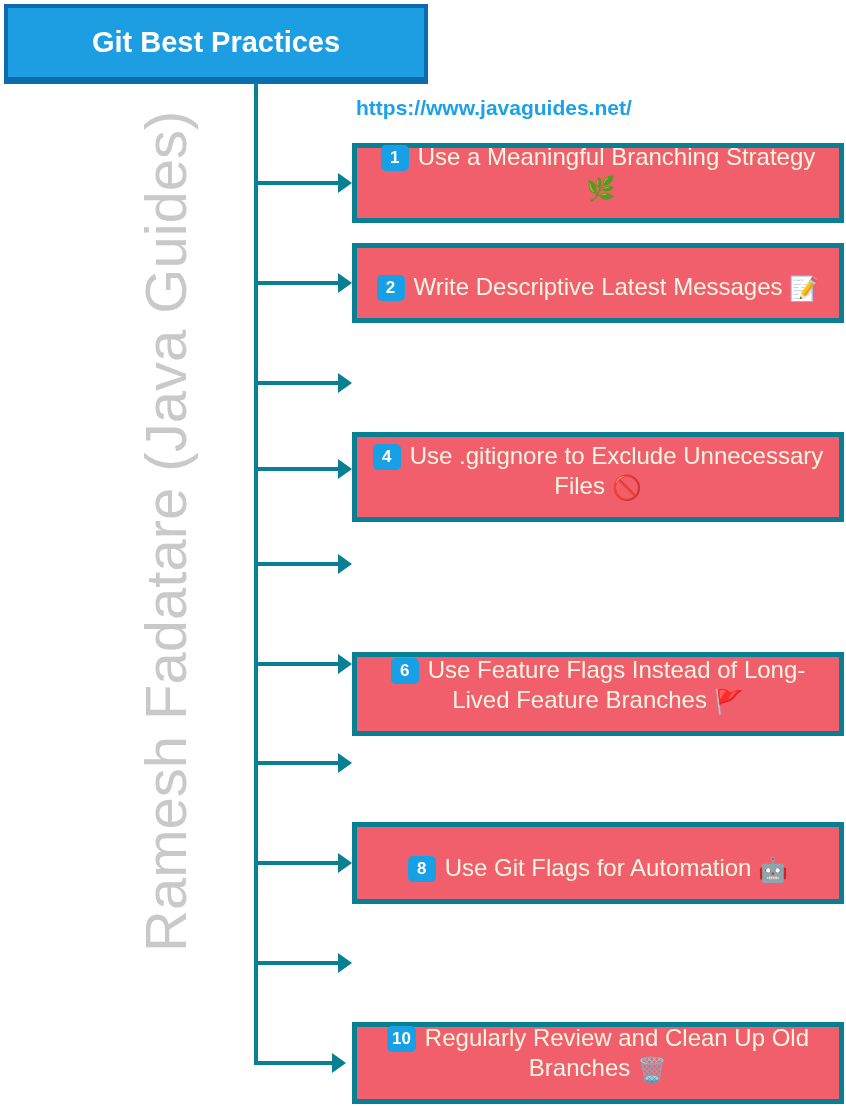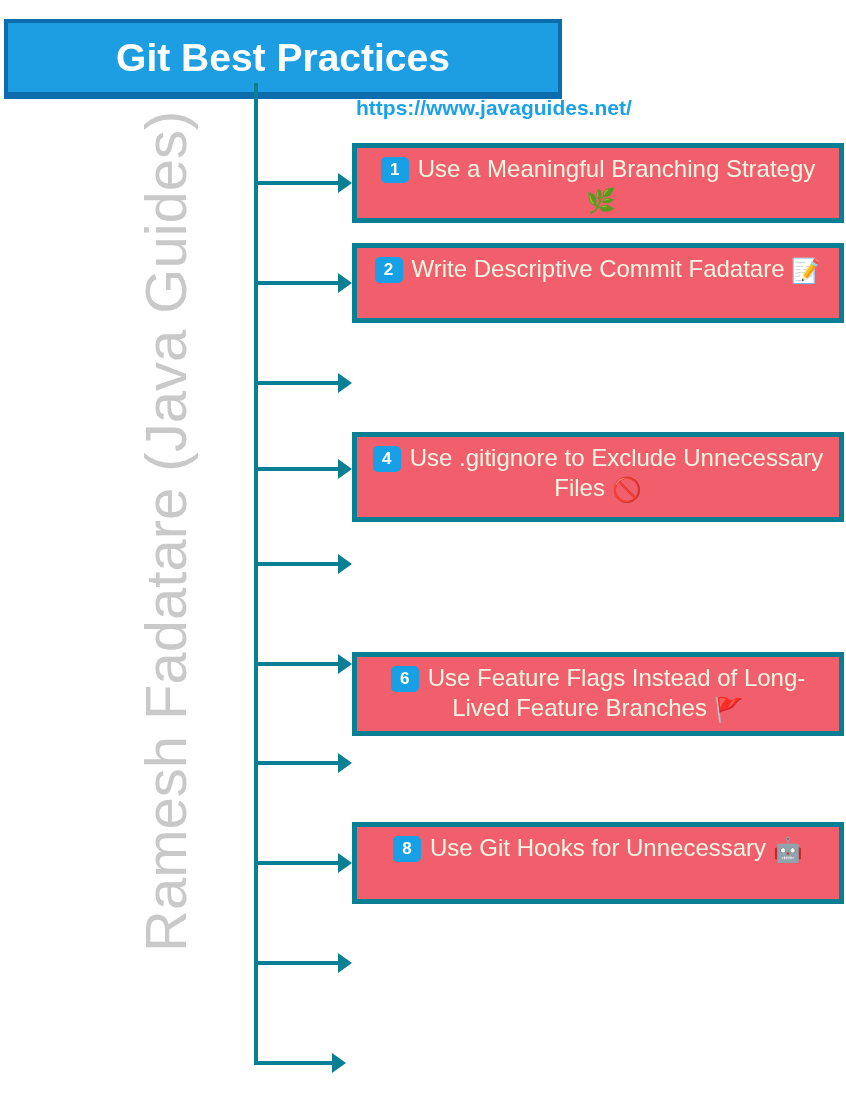--- a/index.html
+++ b/index.html
@@ -26,32 +26,32 @@
     white-space: nowrap;
     transform: rotate(-90deg);
     transform-origin: center center;
     user-select: none;
   }
 
   
   .header {
     position: absolute;
     left: 4px;
-    top: 19px;
-    width: 558px;
+    top: 4px;
+    width: 424px;
     height: 80px;
     box-sizing: border-box;
     background: #1d9de2;
     border: 4px solid #0d6cae;
     border-bottom-width: 7px;
     display: flex;
     align-items: center;
     justify-content: center;
     color: #ffffff;
-    font-size: 39px;
+    font-size: 29px;
     font-weight: bold;
   }
 
   
   .url {
     position: absolute;
     left: 356px;
     top: 96px;
     width: 420px;
     text-align: left;
@@ -93,23 +93,23 @@
 
   
   .box {
     position: absolute;
     left: 352px;
     width: 492px;
     box-sizing: border-box;
     background: #f25f6c;
     border: 5px solid #087f93;
     display: flex;
-    align-items: flex-start;
+    align-items: flex-end;
     justify-content: center;
-    padding: 6px 10px;
+    padding: 14px 10px;
   }
   .box-inner {
     text-align: center;
     color: #f3f6e2;
     font-size: 24px;
     line-height: 30px;
   }
   .badge {
     display: inline-flex;
     align-items: center;
@@ -158,40 +158,45 @@
   <div class="arrow short" style="top:1061px"></div>
 
   <div class="box" style="top:143px;height:80px">
     <div class="box-inner">
       <span class="badge">1</span><span>Use a Meaningful Branching Strategy</span><span class="emoji">🌿</span>
     </div>
   </div>
 
   <div class="box" style="top:243px;height:80px">
     <div class="box-inner">
-      <span class="badge">2</span><span>Write Descriptive Commit Fadatare</span><span class="emoji">📝</span>
+      <span class="badge">2</span><span>Write Descriptive Latest Messages</span><span class="emoji">📝</span>
     </div>
   </div>
 
 
   <div class="box" style="top:432px;height:90px">
     <div class="box-inner">
       <span class="badge">4</span><span>Use .gitignore to Exclude Unnecessary Files</span><span class="emoji">🚫</span>
     </div>
   </div>
 
 
   <div class="box" style="top:652px;height:84px">
     <div class="box-inner">
       <span class="badge">6</span><span>Use Feature Flags Instead of Long-Lived Feature Branches</span><span class="emoji">🚩</span>
     </div>
   </div>
 
 
   <div class="box" style="top:822px;height:82px">
     <div class="box-inner">
-      <span class="badge">8</span><span>Use Git Hooks for Unnecessary</span><span class="emoji">🤖</span>
-    </div>
-  </div>
-
-
+      <span class="badge">8</span><span>Use Git Flags for Automation</span><span class="emoji">🤖</span>
+    </div>
+  </div>
+
+
+  <div class="box" style="top:1022px;height:82px">
+    <div class="box-inner">
+      <span class="badge">10</span><span>Regularly Review and Clean Up Old Branches</span><span class="emoji">🗑️</span>
+    </div>
+  </div>
 
 </div>
 
 </body></html>

